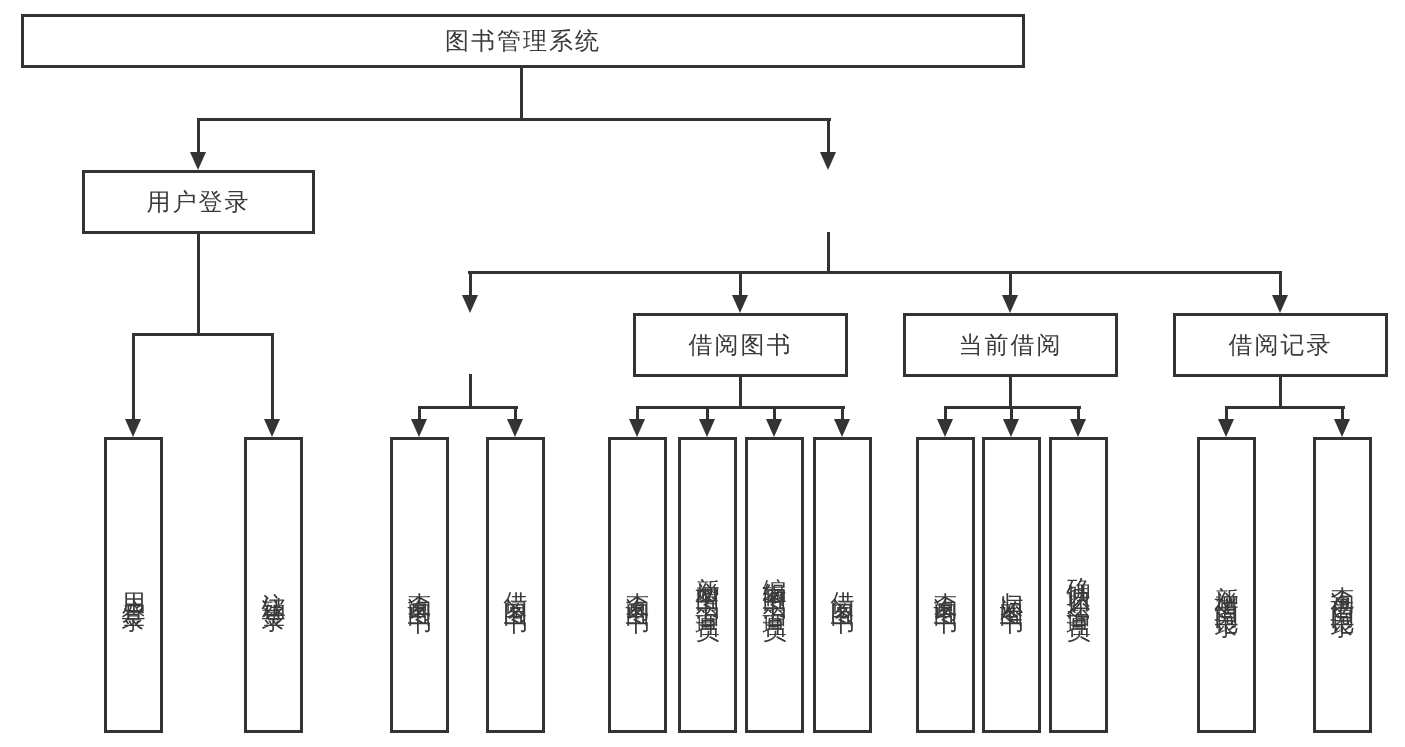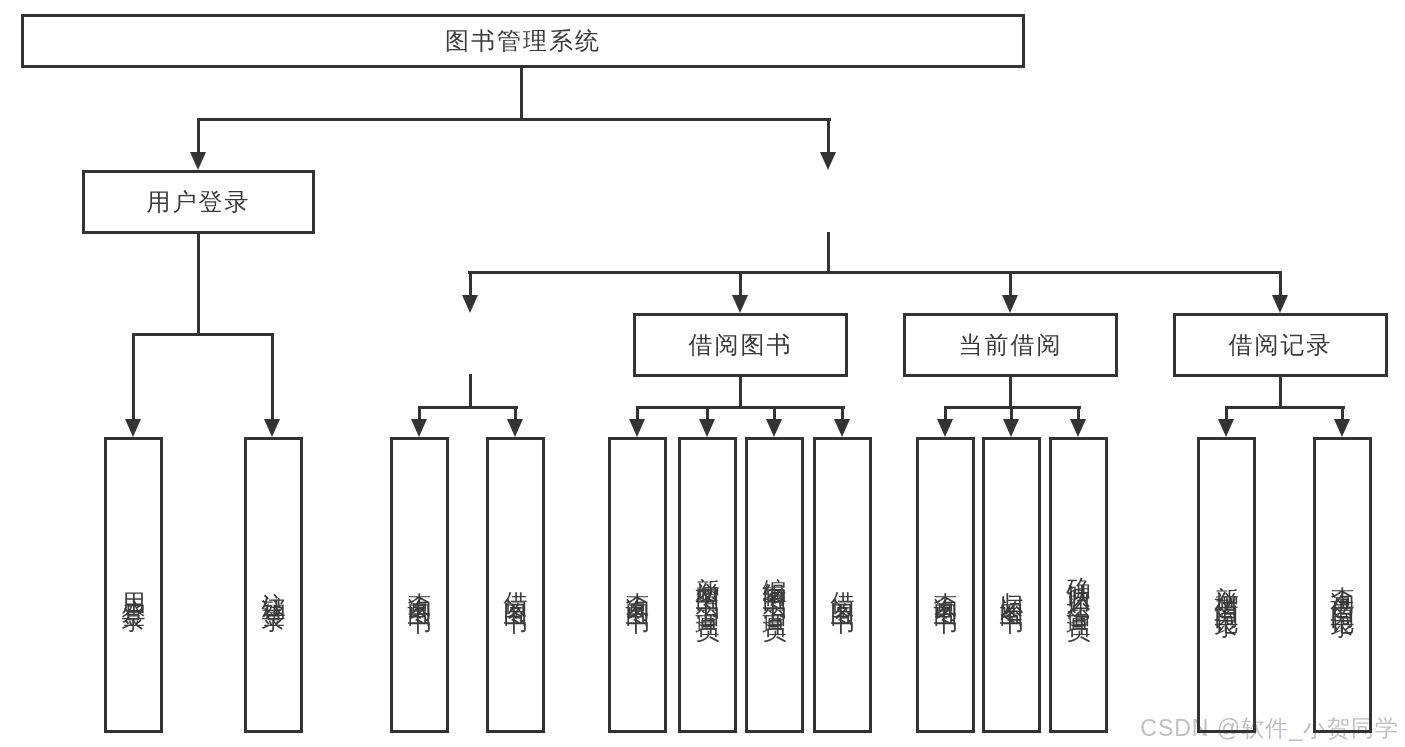--- a/index.html
+++ b/index.html
@@ -164,14 +164,13 @@
     <span>确认归还（管理员）</span>
   </div>
 
   <div class="leaf" style="left:1197px">
     <span>新增借阅记录</span>
   </div>
   <div class="leaf" style="left:1313px">
     <span>查询借阅记录</span>
   </div>
 
-  <div class="watermark">CSDN @软件_小贺同学</div>
 </div>
 
 </body></html>

